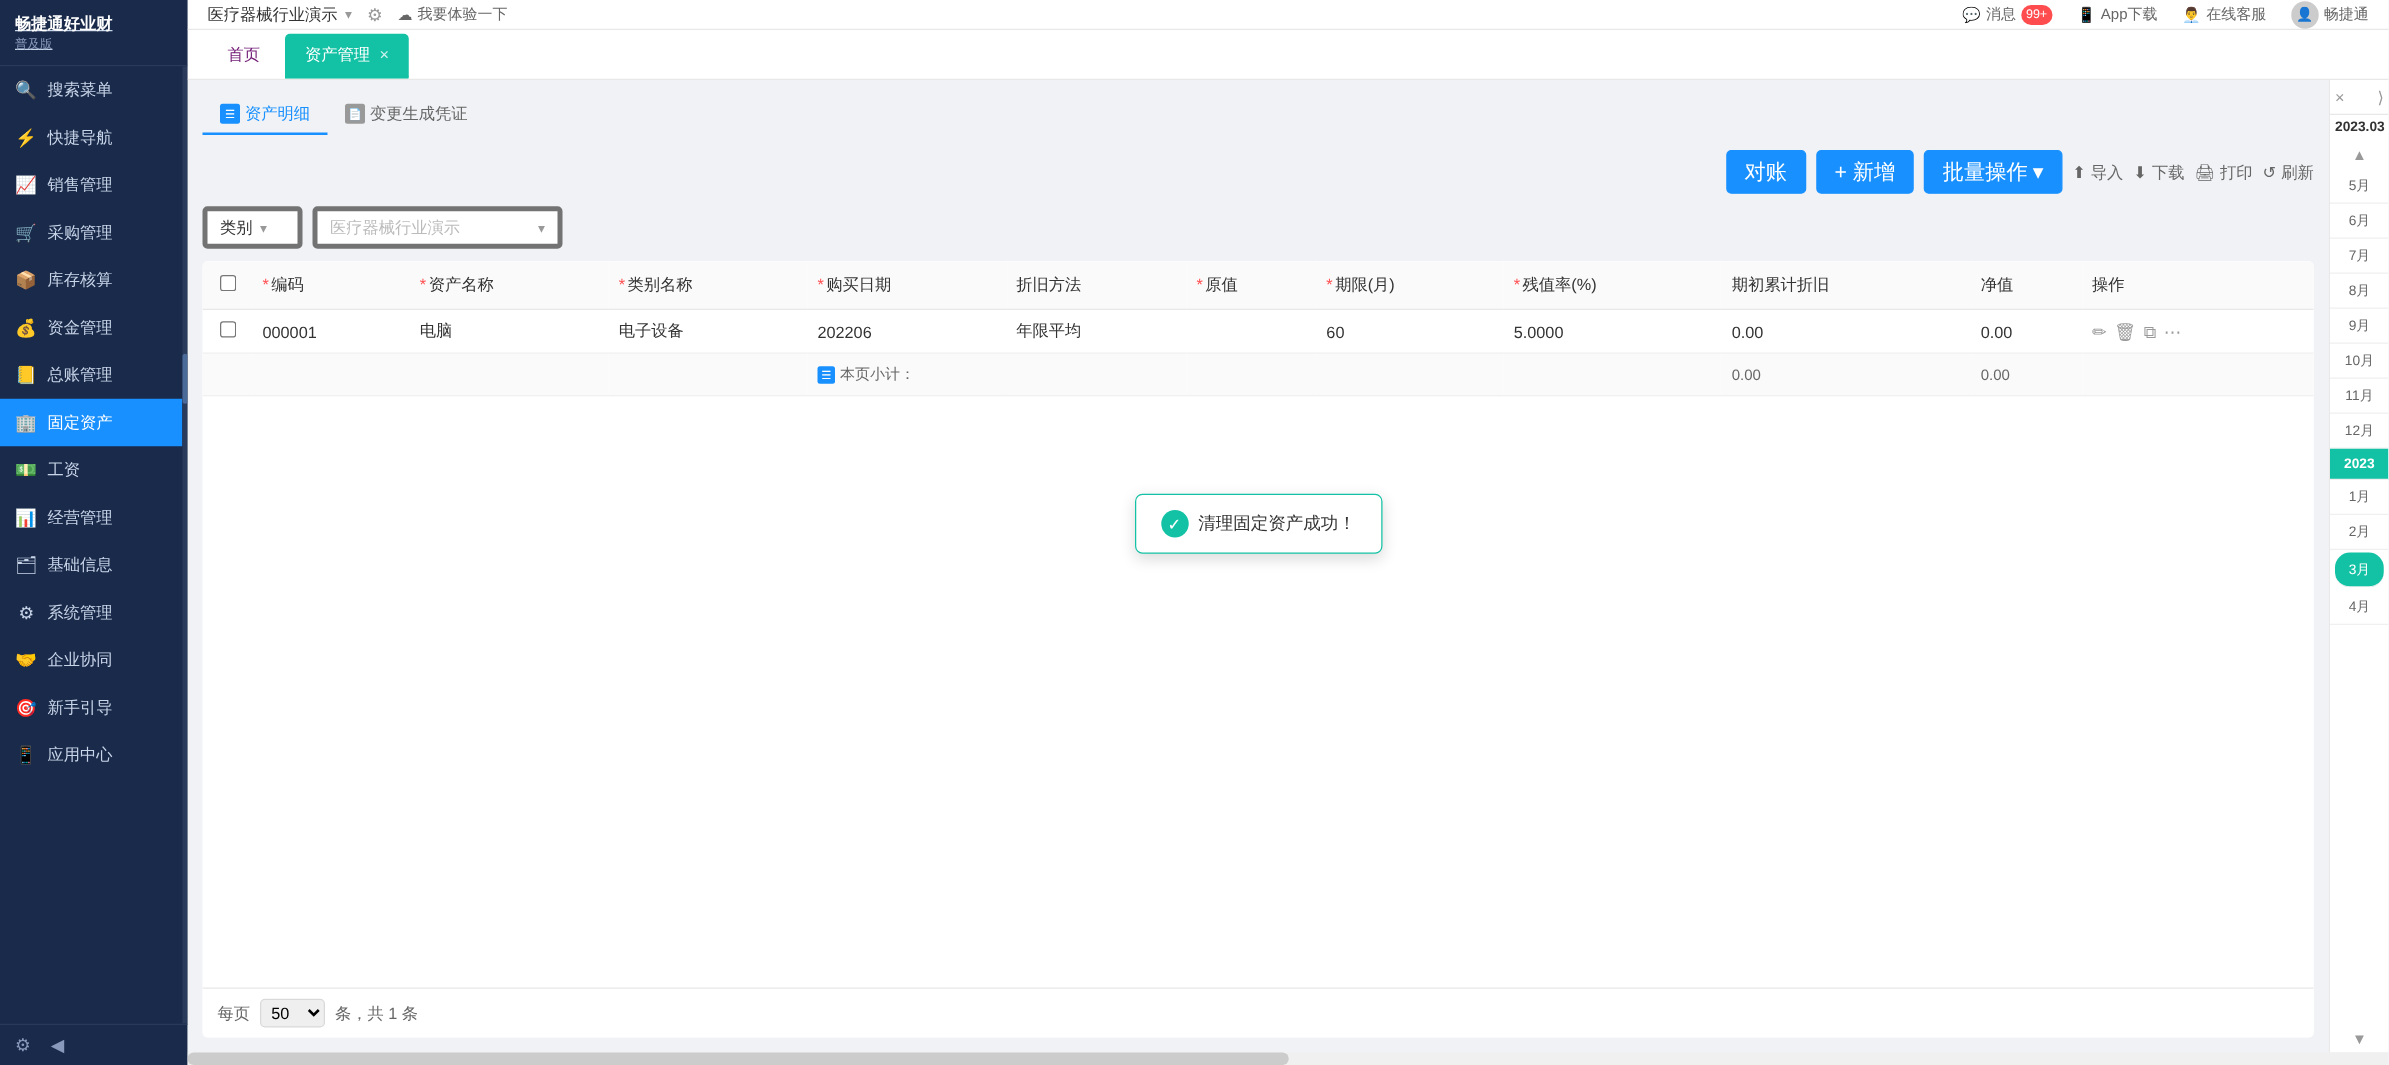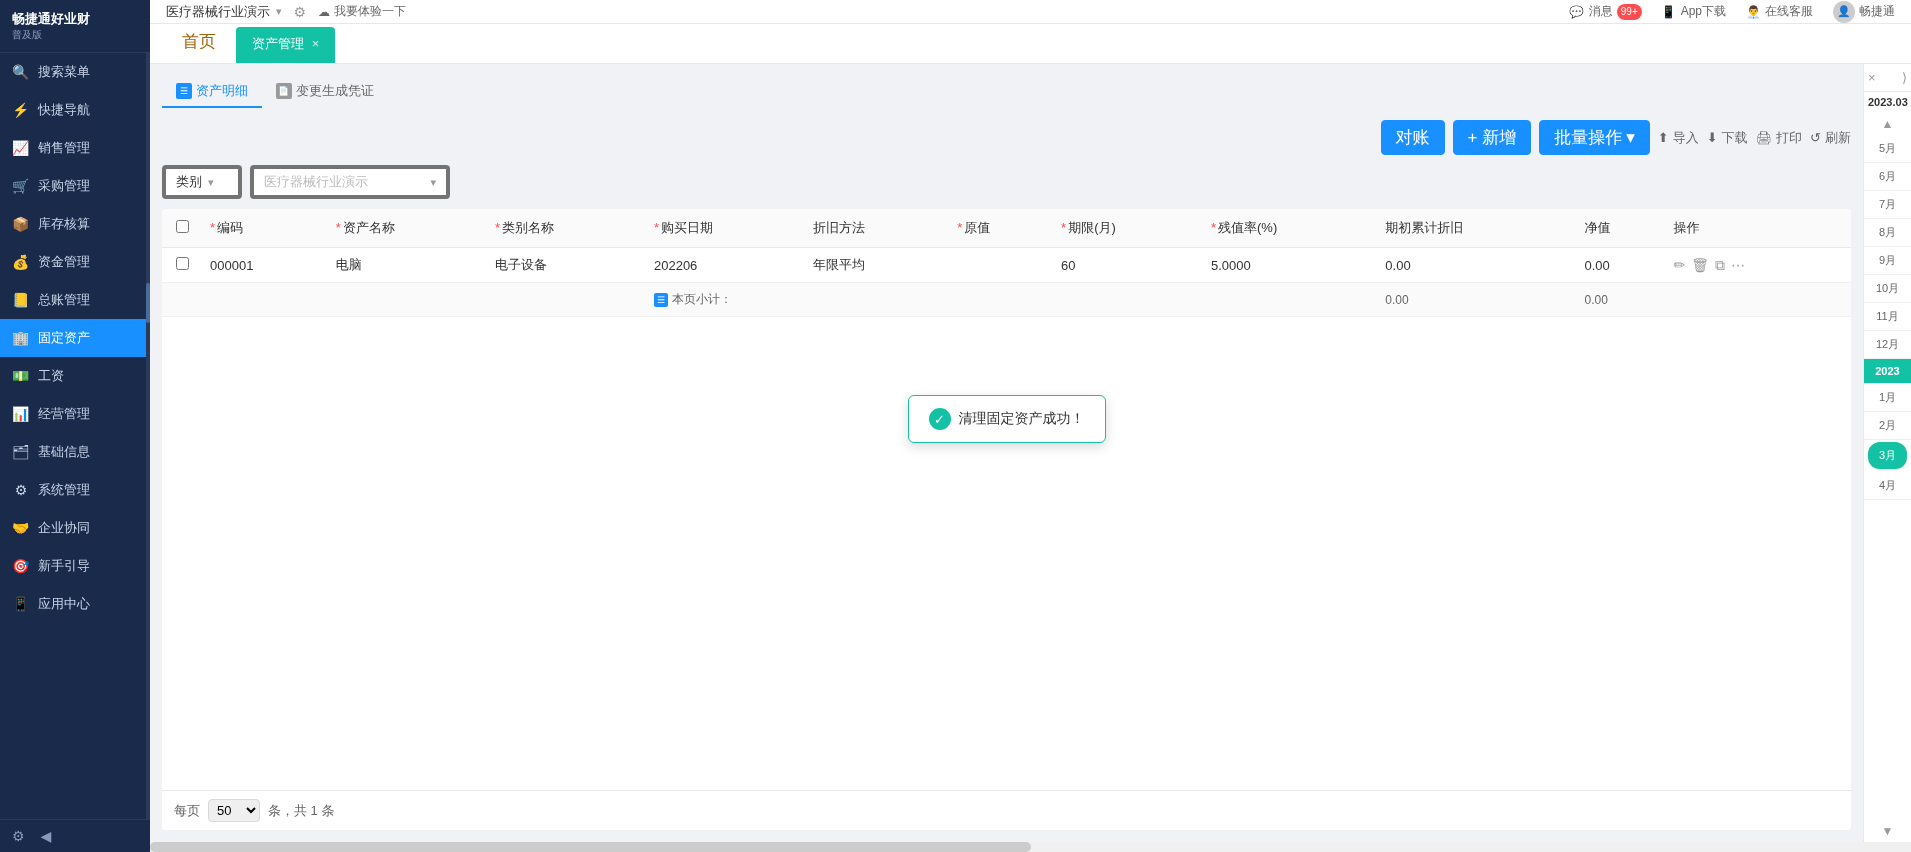--- a/index.html
+++ b/index.html
@@ -12,20 +12,21 @@
       color: #c8d4e8;
       display: flex;
       flex-direction: column;
       height: 100%;
       flex-shrink: 0;
     }
     .sidebar-logo {
       padding: 10px 12px;
       background: #1a2a4a;
       border-bottom: 1px solid #2a3a5a;
+      text-decoration: underline;
     }
     .sidebar-logo .logo-title {
       color: #fff;
       font-size: 13px;
       font-weight: bold;
     }
     .sidebar-logo .logo-sub {
       color: #8899bb;
       font-size: 10px;
     }
@@ -177,25 +178,25 @@
       background: #13c2a4;
       border-radius: 4px 4px 0 0;
       border-bottom: 2px solid #13c2a4;
     }
     .tab-close {
       margin-left: 4px;
       color: rgba(255,255,255,0.8);
       cursor: pointer;
     }
     .tab-home {
-      color: #a16207;
+      color: #701a75;
       border-bottom: 2px solid transparent;
       padding: 8px 16px;
       cursor: pointer;
-      font-size: 17px;
+      font-size: 13px;
     }
 
     
     .content {
       flex: 1;
       display: flex;
       overflow: hidden;
     }
 
     

